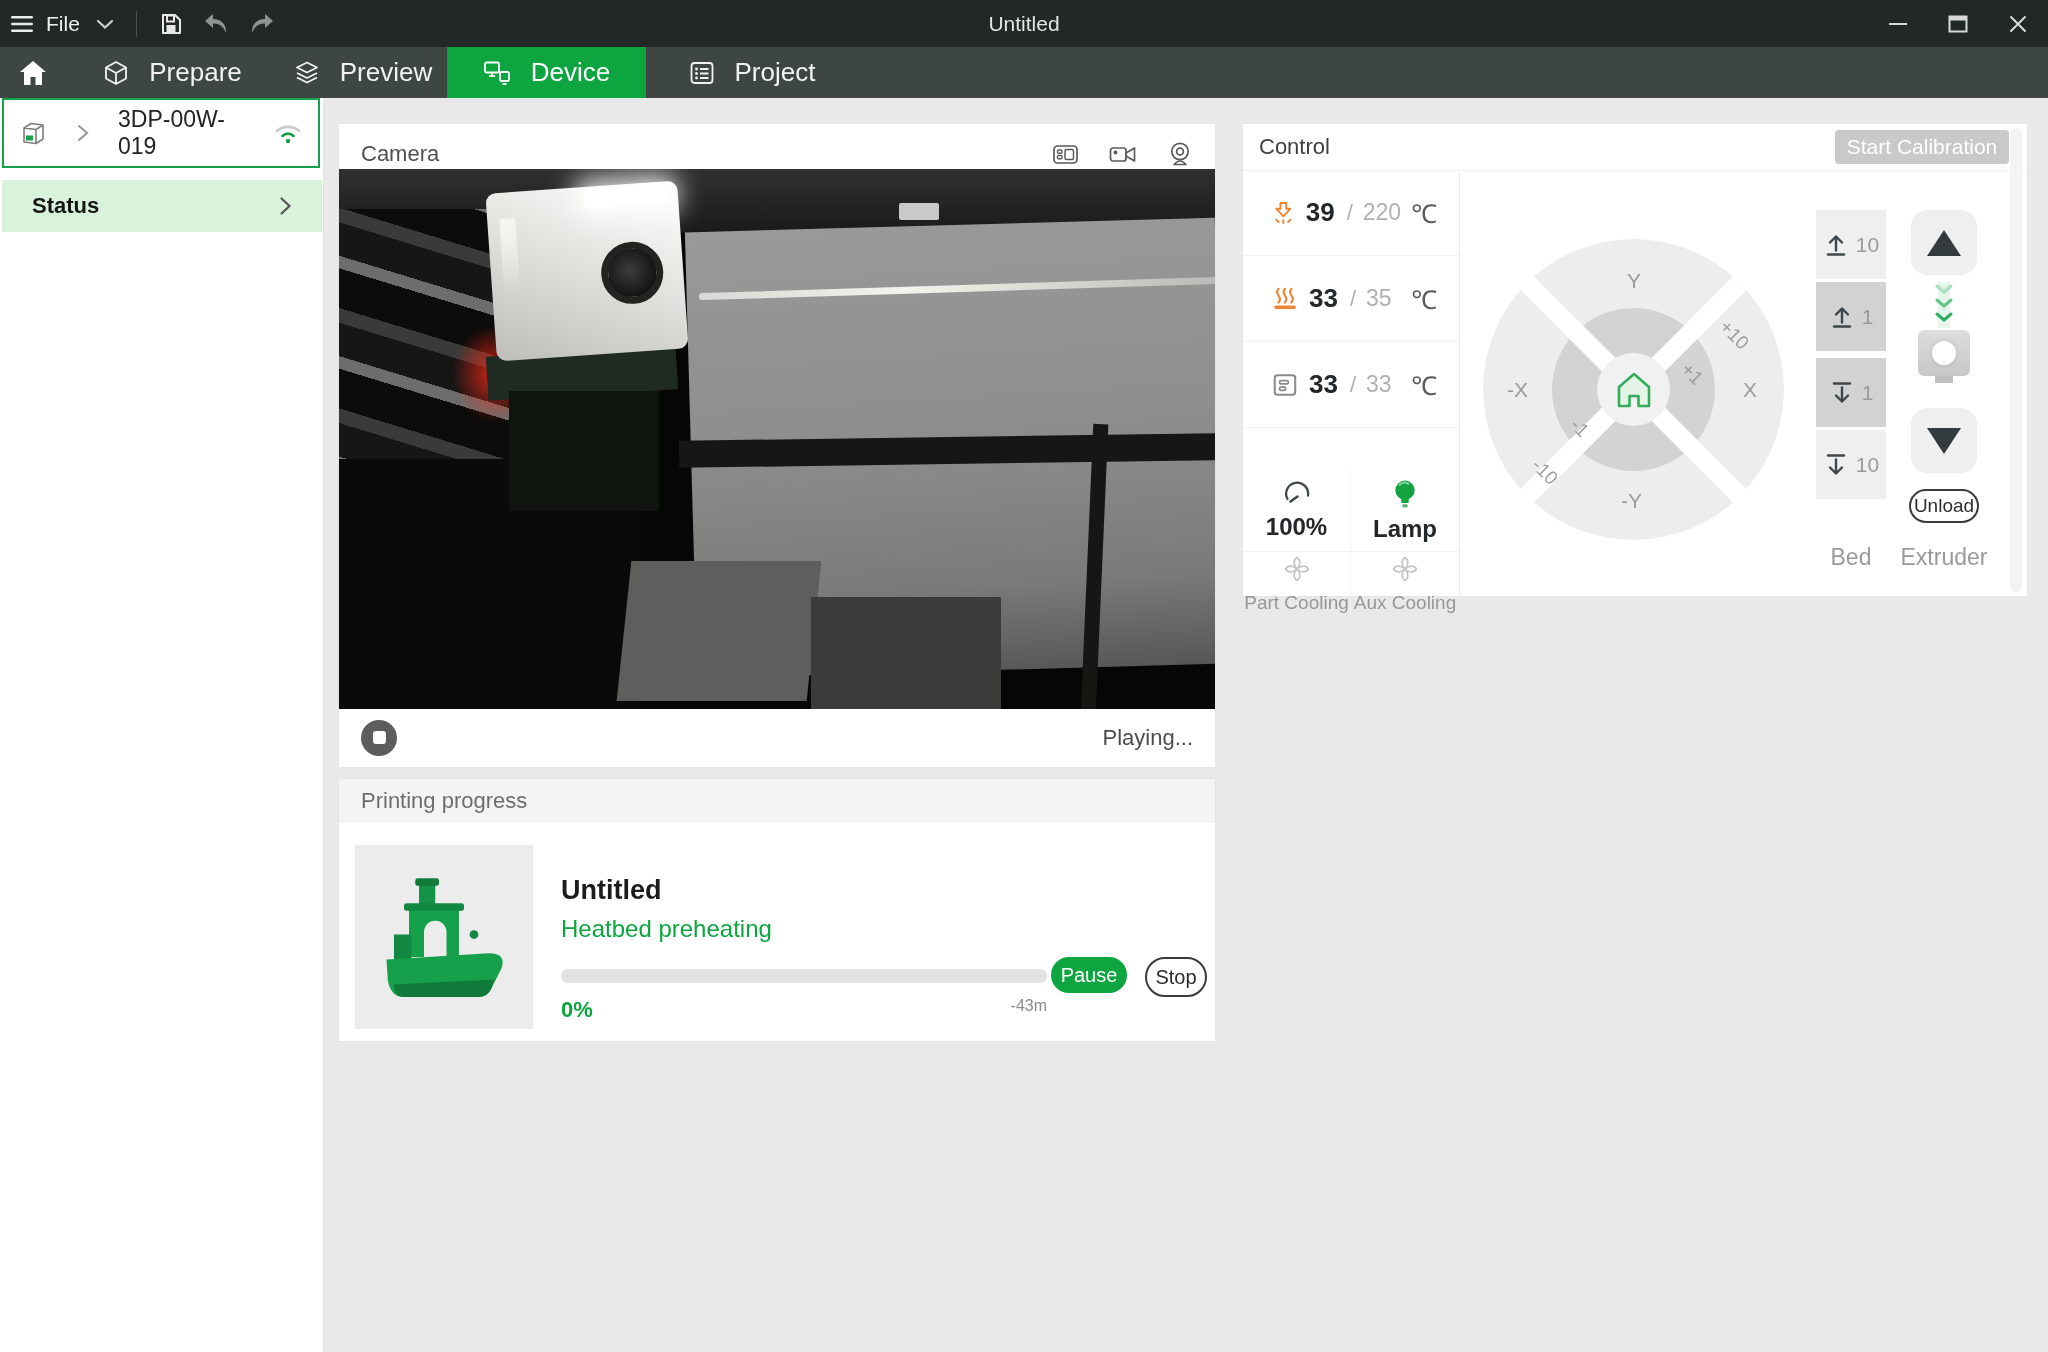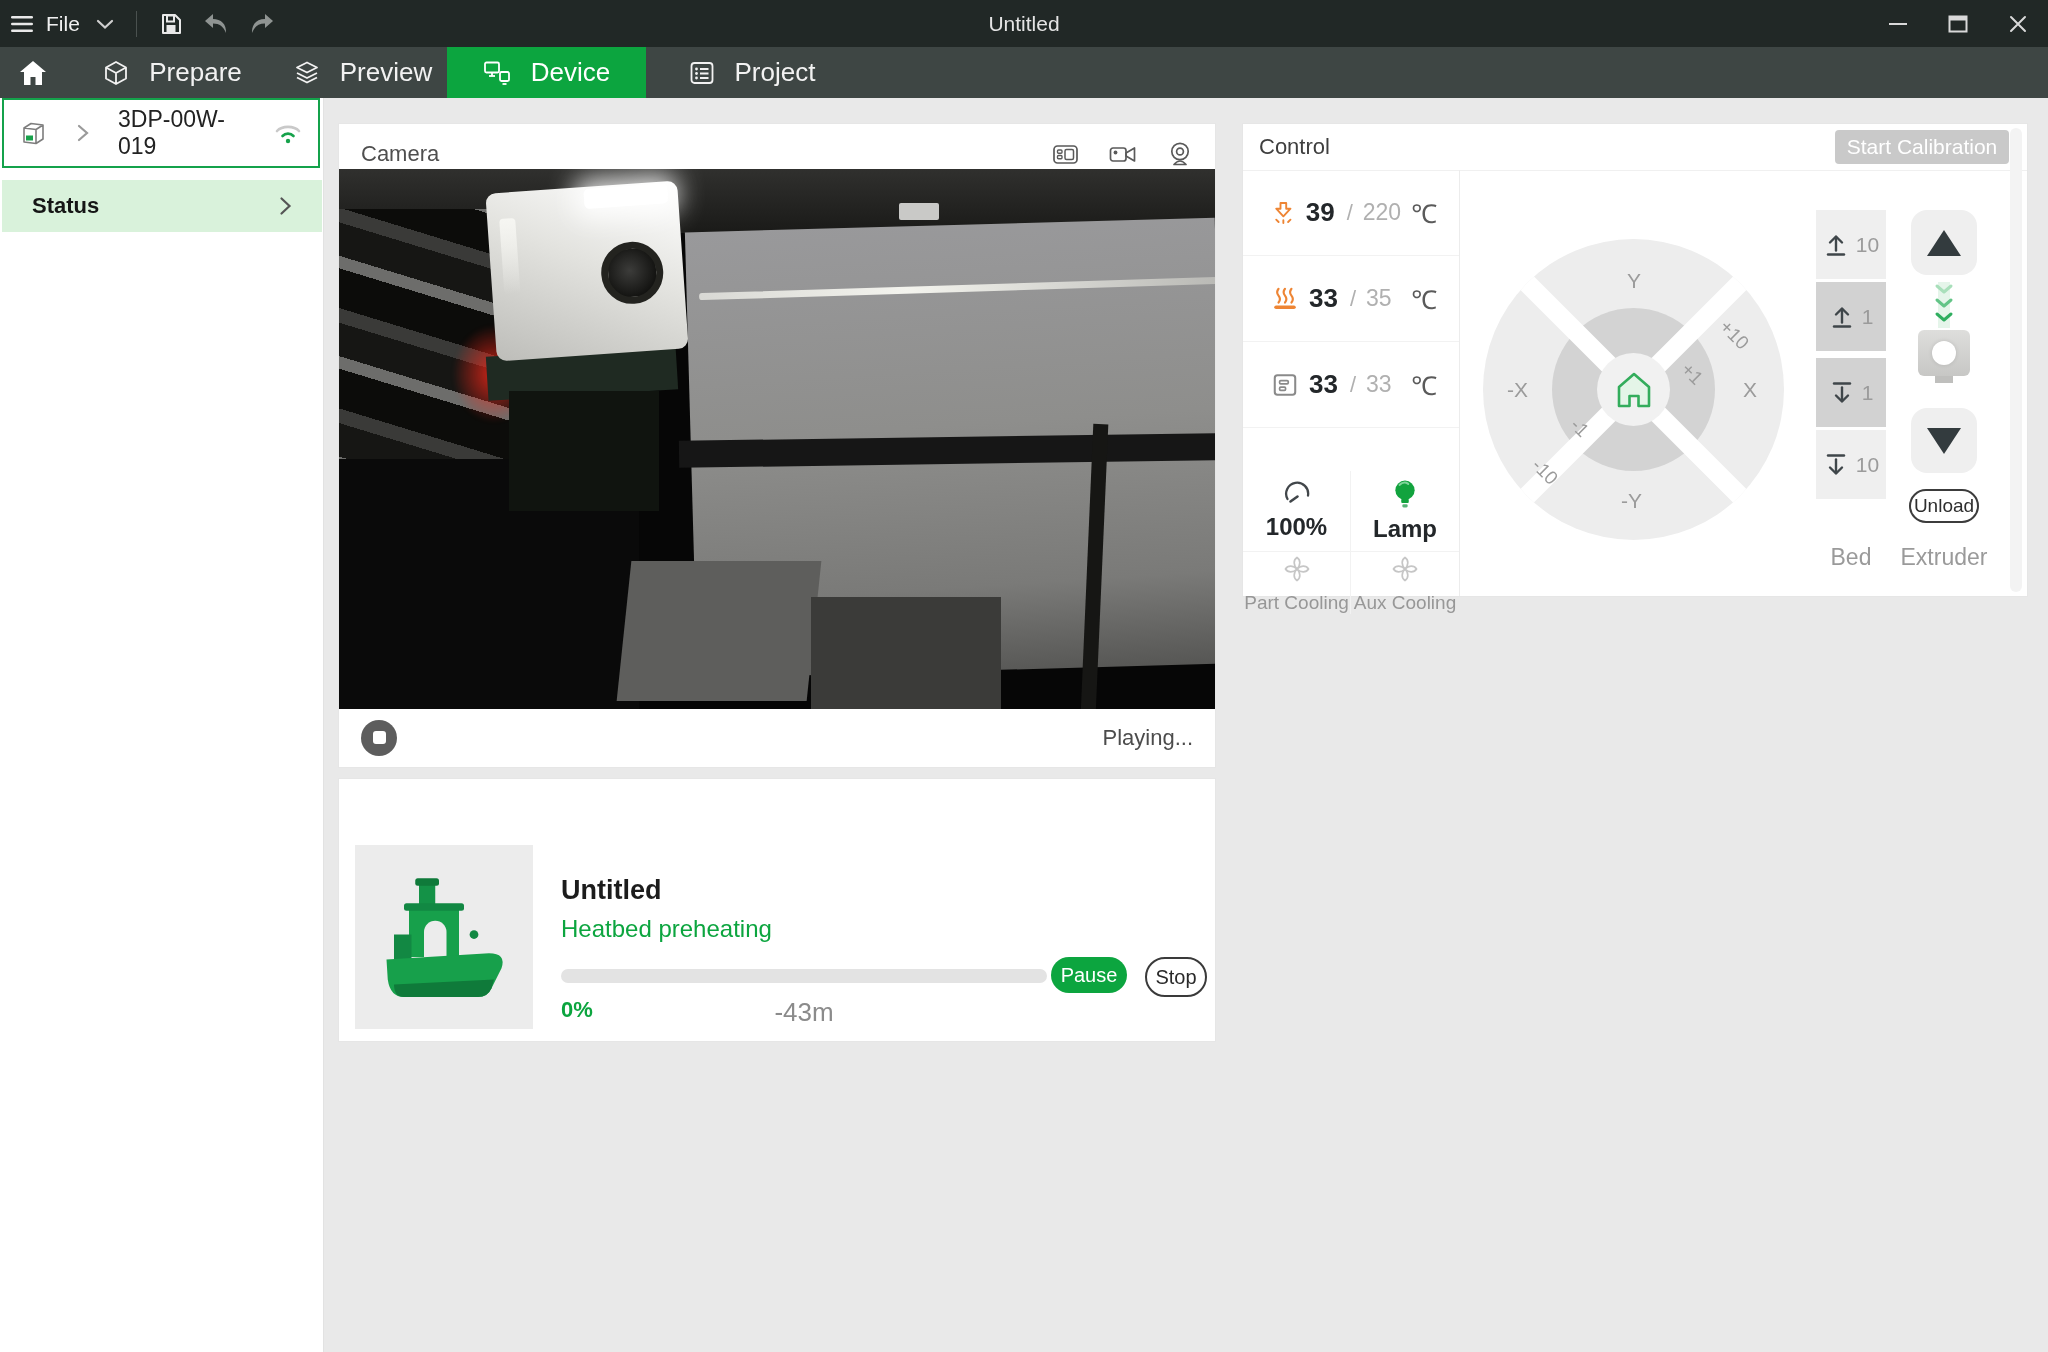--- a/index.html
+++ b/index.html
@@ -67,21 +67,21 @@
 
   
   .progress-panel{left:338px;top:778px;width:878px;height:264px;}
   .pp-header{position:absolute;left:0;top:0;right:0;height:44px;background:#f4f4f4;display:flex;align-items:center;padding:0 22px;font-size:22px;color:#6e6e6e;}
   .pp-thumb{position:absolute;left:16px;top:66px;width:178px;height:184px;background:#ececec;display:flex;align-items:center;justify-content:center;}
   .pp-title{position:absolute;left:222px;top:96px;font-size:27px;font-weight:bold;color:#1c1c1c;}
   .pp-stage{position:absolute;left:222px;top:136px;font-size:24px;color:#0ca53f;}
   .pp-track{position:absolute;left:222px;top:190px;width:486px;height:14px;border-radius:7px;background:#e3e3e3;overflow:hidden;}
   .pp-fill{height:100%;width:0%;background:#0ca53f;border-radius:7px;}
   .pp-pct{position:absolute;left:222px;top:218px;font-size:22px;font-weight:bold;color:#0ca53f;}
-  .pp-time{position:absolute;left:222px;top:218px;width:486px;text-align:center;font-size:26px;color:#8b8b8b;}
+  .pp-time{position:absolute;left:222px;top:218px;width:486px;text-align:right;font-size:16px;color:#8b8b8b;}
   .btn-pause{position:absolute;left:712px;top:178px;width:76px;height:36px;border-radius:20px;background:#0ca53f;color:#fff;font-size:20px;display:flex;align-items:center;justify-content:center;}
   .btn-stop{position:absolute;left:806px;top:178px;width:62px;height:40px;border-radius:20px;background:#fff;border:2px solid #3a3a3a;box-sizing:border-box;color:#2a2a2a;font-size:20px;display:flex;align-items:center;justify-content:center;}
 
   
   .control-panel{left:1242px;top:123px;width:786px;height:474px;}
   .ctl-header{position:absolute;left:0;top:0;right:0;height:46px;display:flex;align-items:center;padding:0 16px;font-size:22px;color:#3f3f3f;border-bottom:1px solid #f0f0f0;}
   .btn-cal{position:absolute;right:18px;top:6px;width:174px;height:34px;background:#c9c9c9;color:#fff;font-size:21px;border-radius:4px;display:flex;align-items:center;justify-content:center;}
   .ctl-left{position:absolute;left:0;top:46px;width:217px;bottom:0;border-right:1px solid #ececec;box-sizing:border-box;}
   .temp-row{height:85px;display:flex;align-items:center;padding-left:28px;border-bottom:1px solid #f2f2f2;gap:10px;}
   .temp-cur{font-size:26px;font-weight:bold;color:#23272a;}
@@ -295,20 +295,23 @@
 
   <div class="cam-footer">
     <div class="stop-circle">
         <div class="sq"></div>
       </div>
     <span class="playing">Playing...</span>
   </div>
 </div>
 
 <div class="abs panel progress-panel">
+  <div class="pp-header">
+    <span>Printing progress</span>
+  </div>
   <div class="pp-thumb">
     <svg width="150" height="150" viewBox="0 0 120 120">
       <rect x="40" y="16" width="13" height="22" fill="#149247"></rect>
       <rect x="37" y="13" width="19" height="6" rx="2" fill="#0f7a3a"></rect>
       <rect x="32" y="36" width="40" height="40" fill="#17a04b"></rect>
       <rect x="28" y="33" width="48" height="6" rx="2" fill="#128843"></rect>
       <path d="M44 56 a9 9 0 0 1 18 0 v20 h-18 z" fill="#ececec"></path>
       <rect x="20" y="58" width="14" height="20" fill="#128843"></rect>
       <path d="M14 78 L96 73 Q110 73 106 85 L98 101 Q95 108 87 108 L28 108 Q17 108 15 94 Z" fill="#17a04b"></path>
       <path d="M20 98 L100 94 L98 101 Q95 108 87 108 L28 108 Q20 108 20 98 Z" fill="#0f7a3a"></path>

